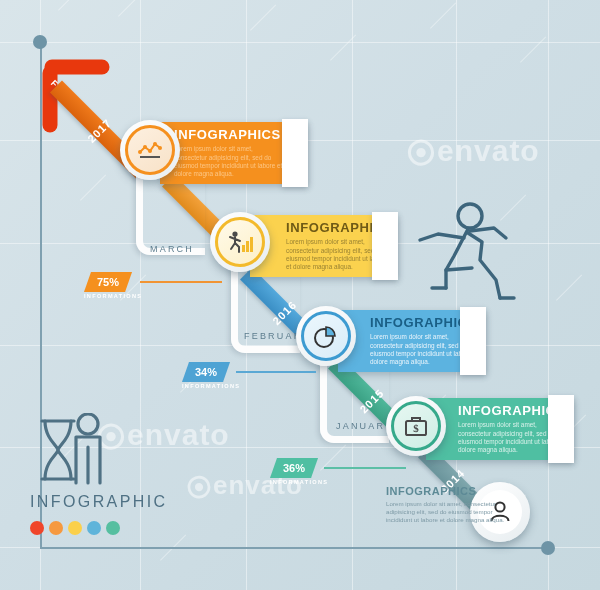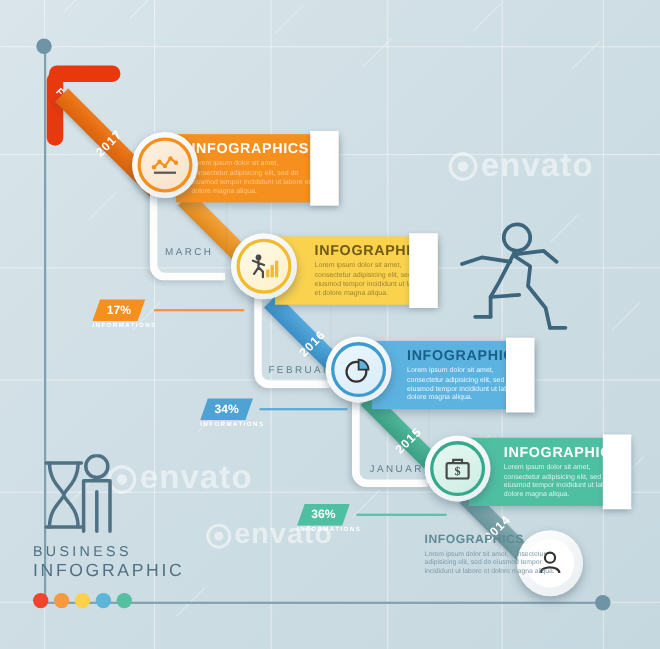--- a/index.html
+++ b/index.html
@@ -166,21 +166,21 @@
   <div class="ribbon" style="left:334px;top:354px;width:108px;background:linear-gradient(180deg,#4fb79a,#3aa184);">
     <span class="yr">2015</span>
   </div>
   <div class="ribbon" style="left:424px;top:443px;width:82px;background:linear-gradient(180deg,#7fa7ad,#6a949b);">
     <span class="yr">2014</span>
   </div>
   <div class="ribbon" style="left:168px;top:172px;width:76px;background:linear-gradient(180deg,#f3a13a,#e08a1c);">
   </div>
 
   <div class="bracket" style="left:136px;top:160px;width:62px;height:88px;"></div>
-  <div class="month" style="left:150px;top:224px;">MARCH</div>
+  <div class="month" style="left:150px;top:244px;">MARCH</div>
 
   <div class="bracket" style="left:231px;top:258px;width:62px;height:88px;"></div>
   <div class="month" style="left:244px;top:331px;">FEBRUARY</div>
 
   <div class="bracket" style="left:320px;top:348px;width:62px;height:88px;"></div>
   <div class="month" style="left:336px;top:421px;">JANUARY</div>
 
   <div class="banner" style="left:160px;top:122px;width:148px;background:#f5901e;">
     <div class="txt">
       <h3 style="color:#ffffff">INFOGRAPHICS</h3>
@@ -261,21 +261,21 @@
   <div class="node" style="left:470px;top:482px;">
     <div class="inner" style="background:#ffffff;">
       <svg width="26" height="26" viewBox="0 0 26 26">
         <circle cx="13" cy="8" r="4.6" fill="none" stroke="#333" stroke-width="2"></circle>
         <path d="M4.5 22 C4.5 15 21.5 15 21.5 22" fill="none" stroke="#333" stroke-width="2"></path>
       </svg>
     </div>
   </div>
 
   <div class="pct-wrap" style="left:84px;top:272px;">
-    <div class="pct" style="background:#f5901e;">17%</div>
+    <div class="pct" style="background:#f5901e;">75%</div>
     <div class="pct-sub">INFORMATIONS</div>
   </div>
   <div class="pct-line" style="left:140px;top:281px;width:82px;background:#f19433;"></div>
 
   <div class="pct-wrap" style="left:182px;top:362px;">
     <div class="pct" style="background:#4ea3d4;">34%</div>
     <div class="pct-sub">INFORMATIONS</div>
   </div>
   <div class="pct-line" style="left:236px;top:371px;width:80px;background:#5aa8d4;"></div>
 
@@ -306,21 +306,20 @@
         <g fill="none" stroke="#4f7184" stroke-width="3.2" stroke-linecap="round" stroke-linejoin="round">
           <circle cx="58" cy="11" r="10"></circle>
           <path d="M46 24 L70 24 L70 70 M46 24 L46 70 M58 34 L58 70"></path>
           <path d="M12 8 L44 8 M12 66 L44 66"></path>
           <path d="M15 8 C15 26 28 33 28 37 C28 41 15 48 15 66"></path>
           <path d="M41 8 C41 26 28 33 28 37 C28 41 41 48 41 66"></path>
         </g>
       </svg>
     </div>
     <div class="title">
-      <div class="t2">BUSINESS</div>
       <div class="t3">INFOGRAPHIC</div>
     </div>
     <div id="dots">
       <i style="background:#f0452a"></i>
       <i style="background:#f6993f"></i>
       <i style="background:#fbd04b"></i>
       <i style="background:#5fb4da"></i>
       <i style="background:#56bfa0"></i>
     </div>
   </div>

